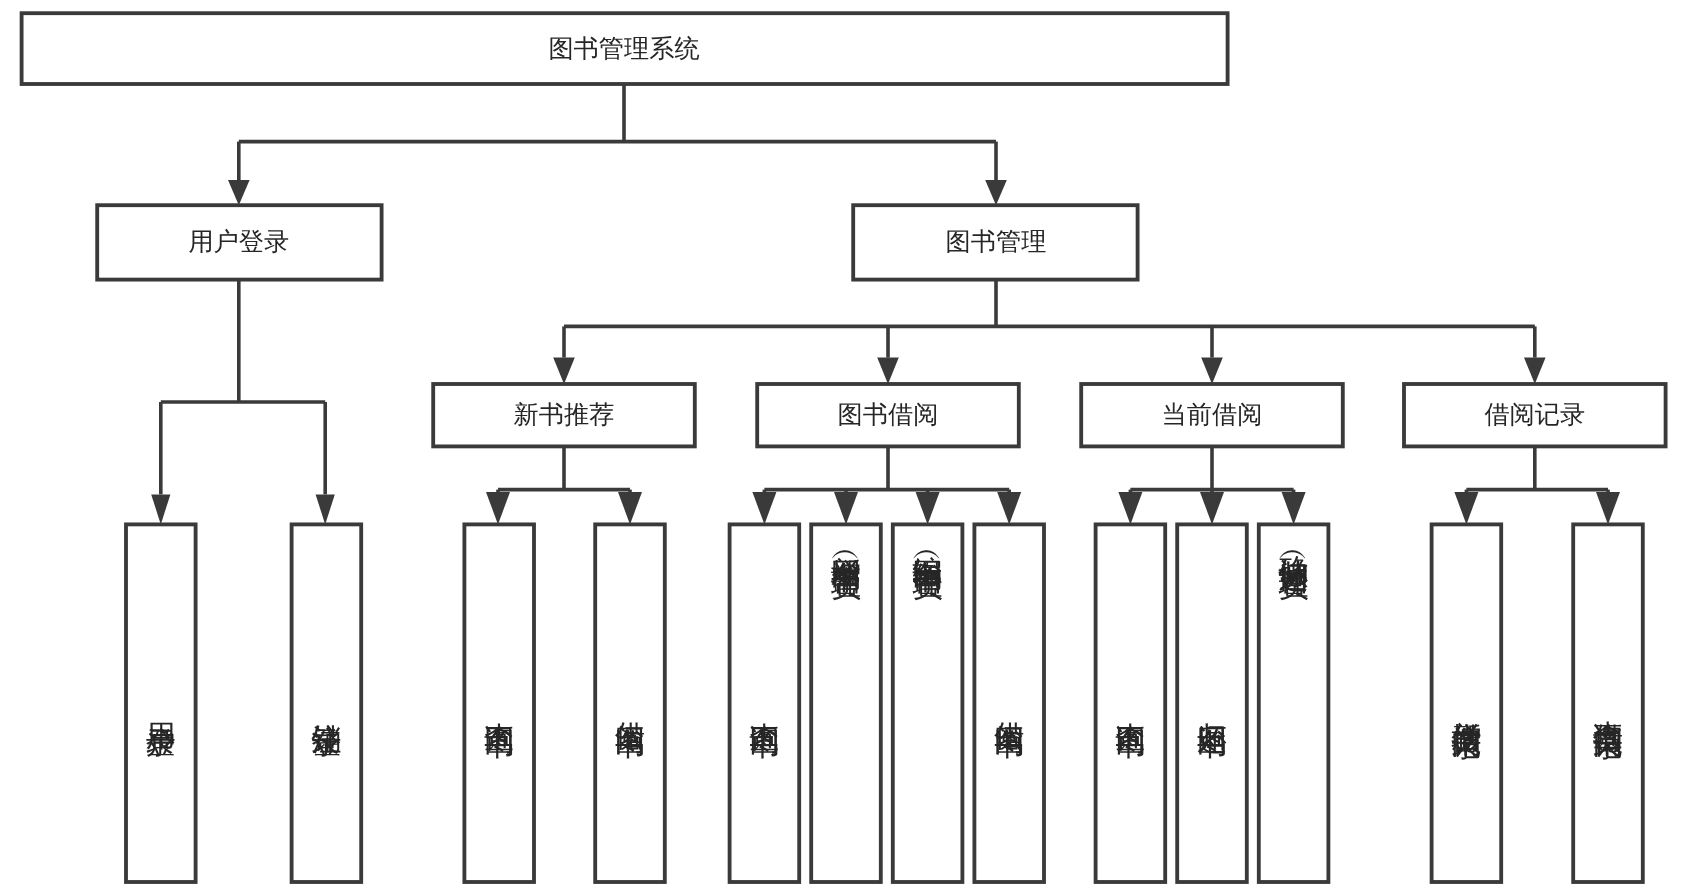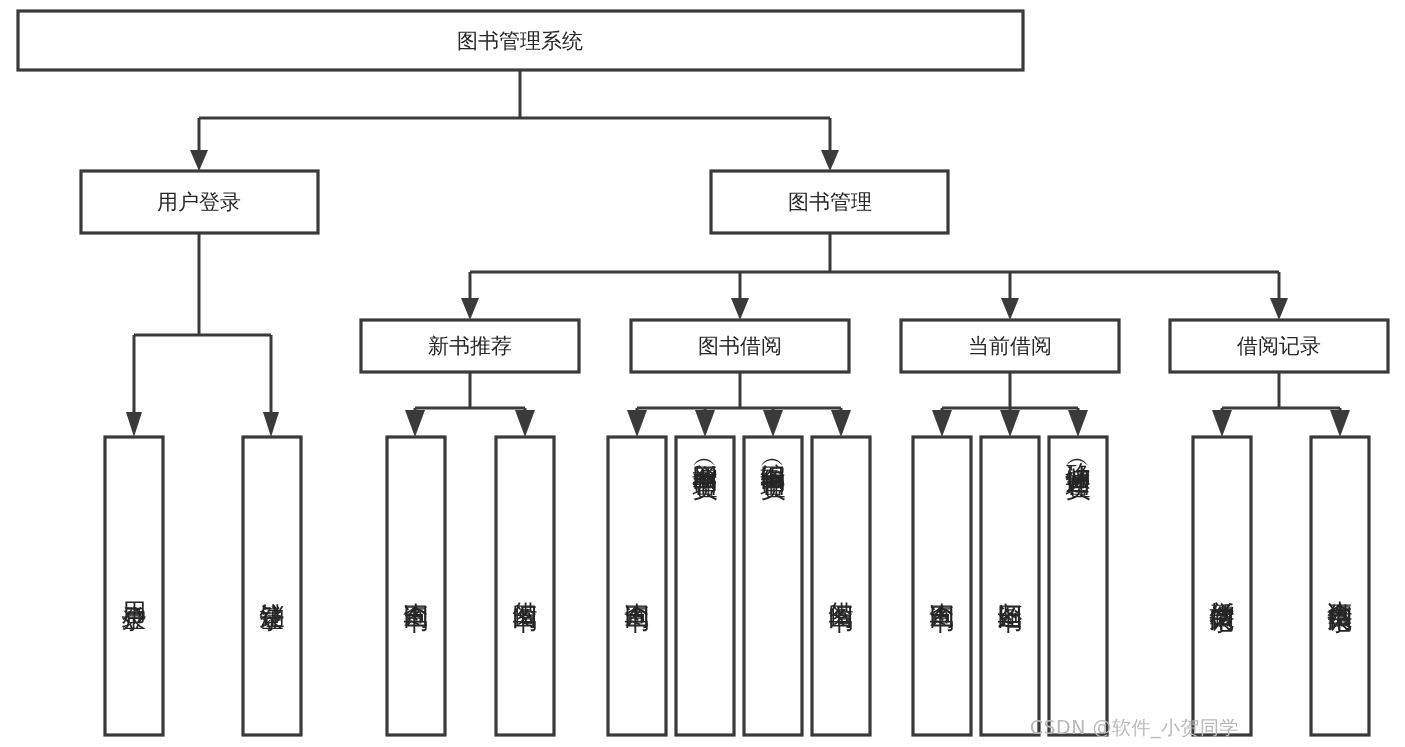--- a/index.html
+++ b/index.html
@@ -217,14 +217,13 @@
   <div class="leaf-label-wrap" style="left:608px;  top:437px; width:58px; height:298px;">查询图书</div>
   <div class="leaf-label-wrap" style="left:676px;  top:437px; width:58px; height:298px; justify-content:flex-start; padding-top:6px; box-sizing:border-box;">新增图书（管理员）</div>
   <div class="leaf-label-wrap" style="left:744px;  top:437px; width:58px; height:298px; justify-content:flex-start; padding-top:6px; box-sizing:border-box;">编辑图书（管理员）</div>
   <div class="leaf-label-wrap" style="left:812px;  top:437px; width:58px; height:298px;">借阅图书</div>
   <div class="leaf-label-wrap" style="left:913px;  top:437px; width:58px; height:298px;">查询图书</div>
   <div class="leaf-label-wrap" style="left:981px;  top:437px; width:58px; height:298px;">归还图书</div>
   <div class="leaf-label-wrap" style="left:1049px; top:437px; width:58px; height:298px; justify-content:flex-start; padding-top:6px; box-sizing:border-box;">确认归还（管理员）</div>
   <div class="leaf-label-wrap" style="left:1193px; top:437px; width:58px; height:298px;">新增借阅记录</div>
   <div class="leaf-label-wrap" style="left:1311px; top:437px; width:58px; height:298px;">查询借阅记录</div>
 
-  <div class="watermark">CSDN @软件_小贺同学</div>
 </div>
 
 </body></html>

